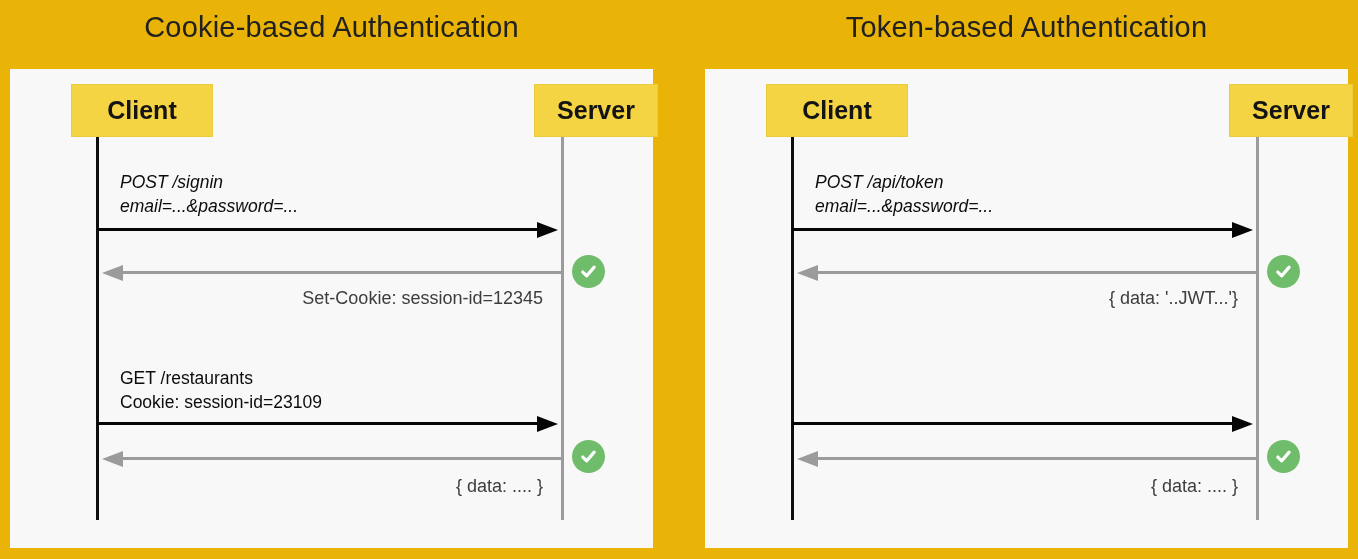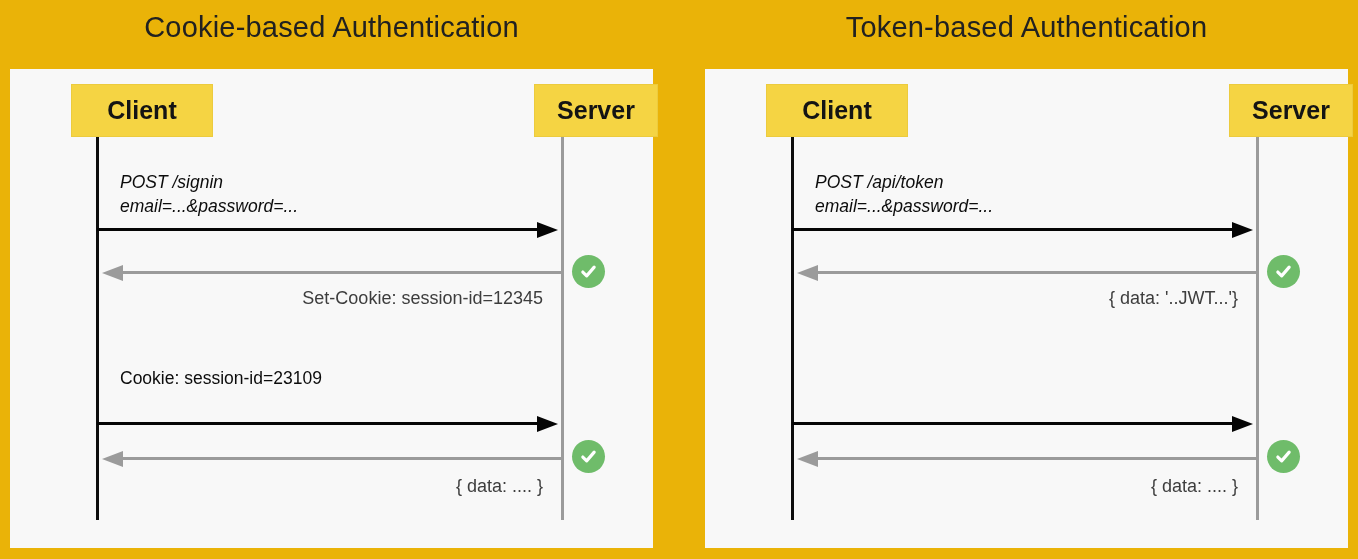--- a/index.html
+++ b/index.html
@@ -148,20 +148,21 @@
 
     <div class="arrow res-arrow arrow2"></div>
     <div class="check check1">
       <svg viewBox="0 0 24 24">
           <path d="M5.5 12.6l4.4 4.4 8.6-10" fill="none" stroke="#ffffff" stroke-width="3.6" stroke-linecap="round" stroke-linejoin="round"></path>
         </svg>
     </div>
     <div class="msg-label res res1">Set-Cookie: session-id=12345</div>
 
     <div class="msg-label req req2">
+      <span class="line">GET /restaurants</span>
       <span class="line">Cookie: session-id=23109</span>
     </div>
     <div class="arrow req-arrow arrow3"></div>
 
     <div class="arrow res-arrow arrow4"></div>
     <div class="check check2">
       <svg viewBox="0 0 24 24">
           <path d="M5.5 12.6l4.4 4.4 8.6-10" fill="none" stroke="#ffffff" stroke-width="3.6" stroke-linecap="round" stroke-linejoin="round"></path>
         </svg>
     </div>

